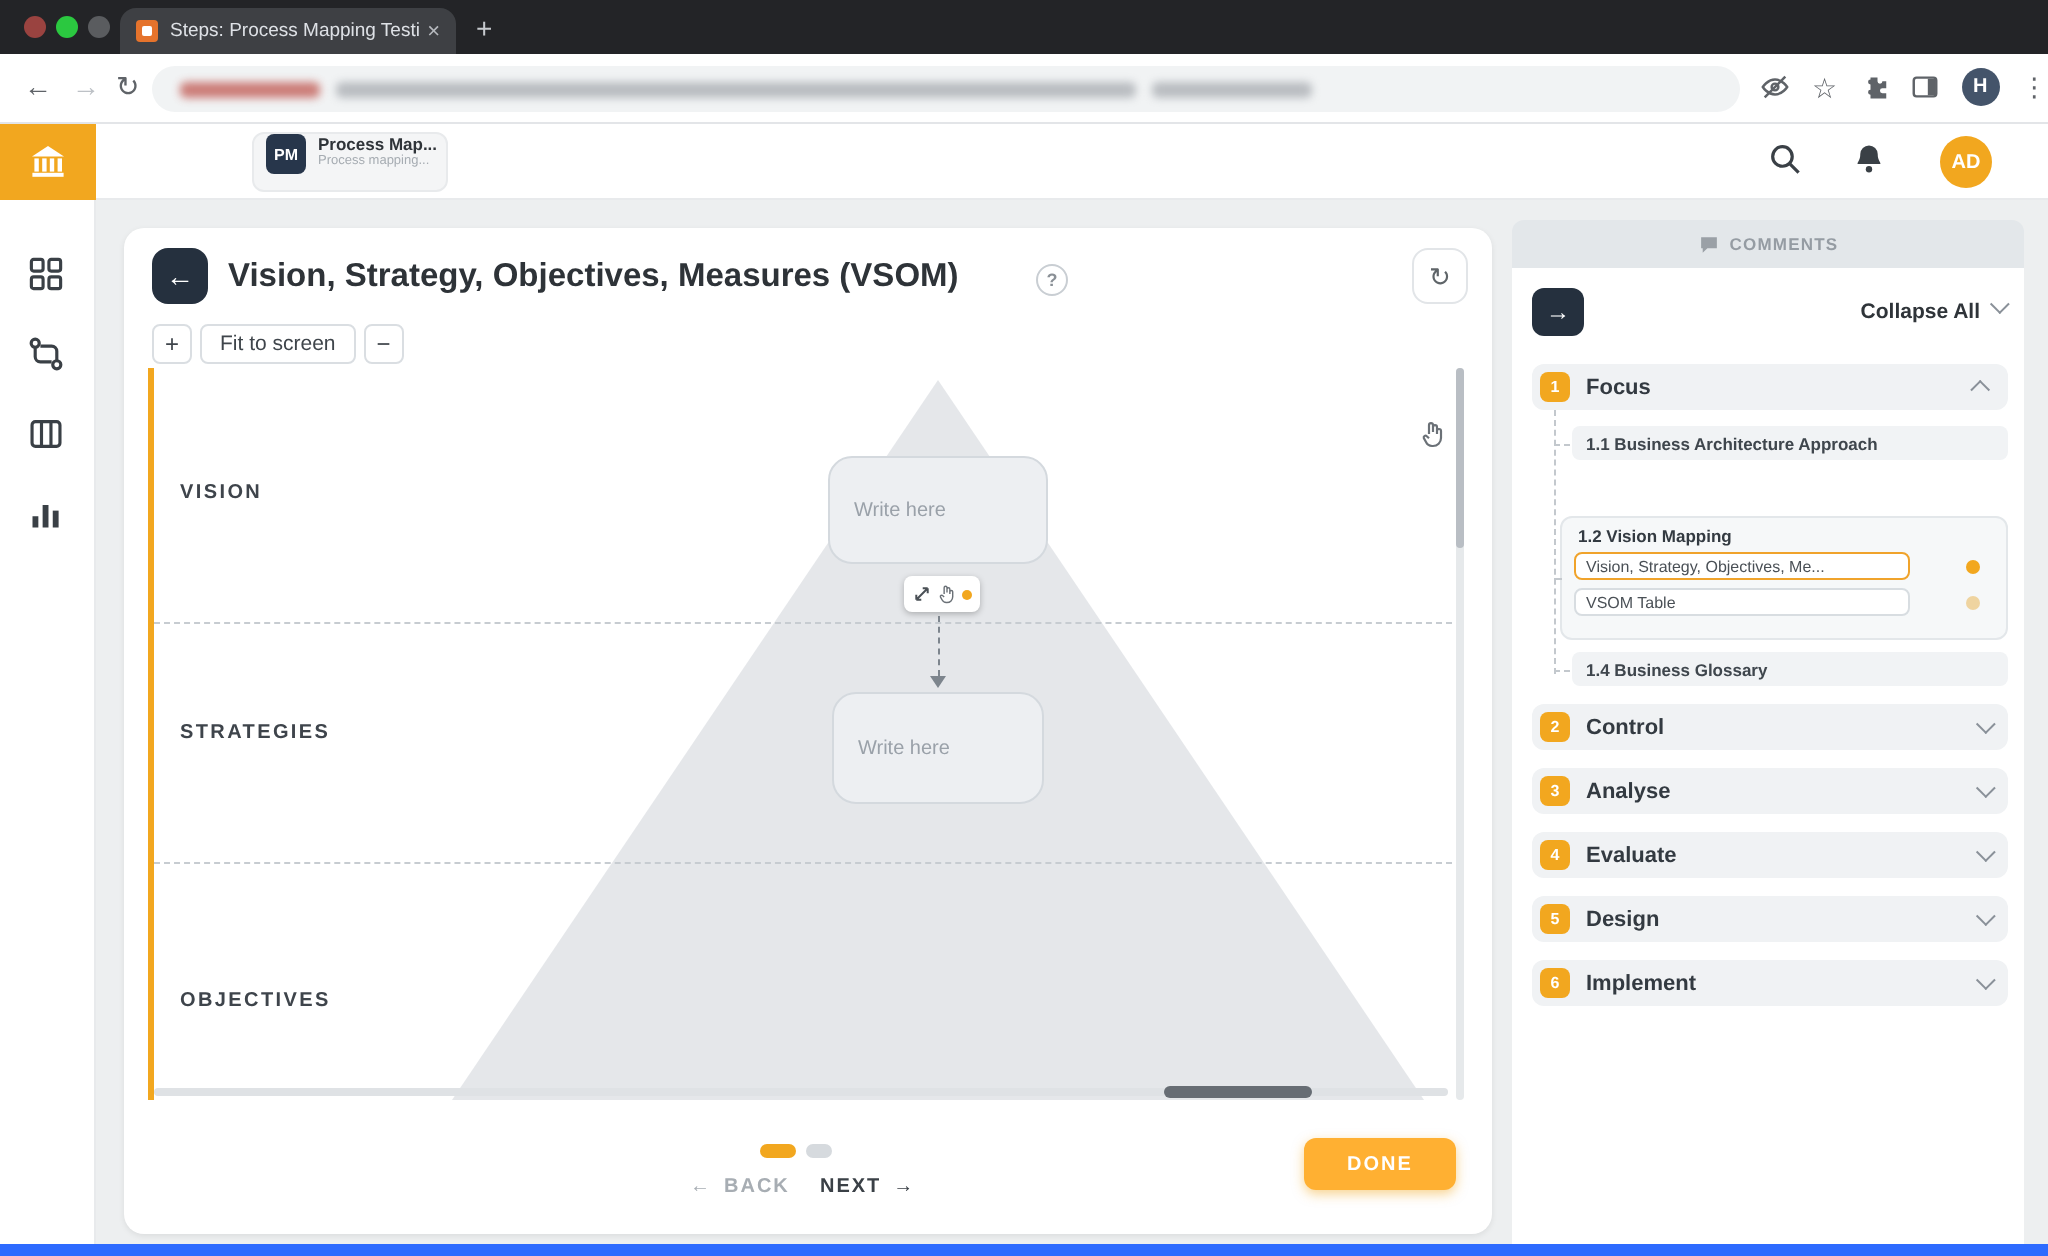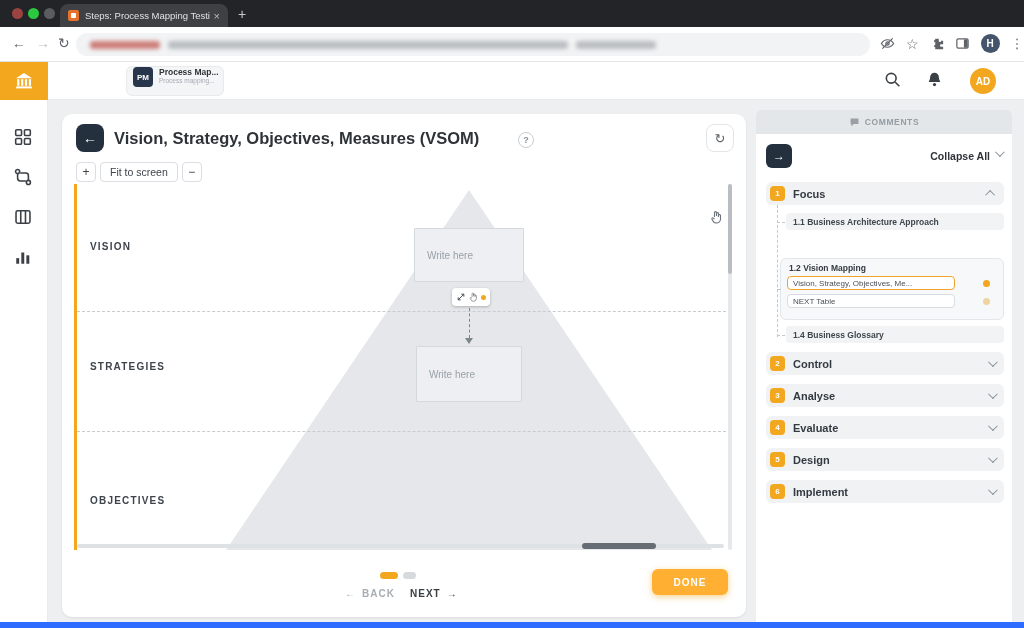--- a/index.html
+++ b/index.html
@@ -48,21 +48,21 @@
   .zoombar{position:absolute;left:14px;top:48px;display:flex;gap:4px;align-items:center;}
   .zseg{border:1px solid #dadee2;border-radius:4px;background:#fff;color:#3f454b;display:flex;align-items:center;justify-content:center;}
   .zbtn{width:18px;height:18px;font-size:12px;}
   .zlabel{height:18px;padding:0 9px;font-size:10.5px;}
 
   .canvas{position:absolute;left:12px;top:70px;width:658px;height:366px;overflow:hidden;}
   .vline{position:absolute;left:0;top:0;width:3px;height:366px;background:#f2a71f;}
   .rowlabel{position:absolute;left:16px;font-size:10px;font-weight:bold;letter-spacing:1.2px;color:#3e444b;}
   .dash{position:absolute;left:3px;right:6px;border-top:1px dashed #c7ccd1;}
   .pyramid{position:absolute;left:152px;top:6px;width:486px;height:360px;background:#e3e5e8;clip-path:polygon(50% 0,0 100%,100% 100%);opacity:.92;}
-  .wbox{position:absolute;background:#edeff2;border:1px solid #d4d9de;border-radius:1px;color:#9aa1a9;font-size:10px;display:flex;align-items:center;padding-left:12px;box-sizing:border-box;}
+  .wbox{position:absolute;background:#edeff2;border:1px solid #d4d9de;border-radius:12px;color:#9aa1a9;font-size:10px;display:flex;align-items:center;padding-left:12px;box-sizing:border-box;}
   .chip{position:absolute;left:378px;top:104px;width:38px;height:18px;background:#fff;border-radius:4px;box-shadow:0 1px 3px rgba(0,0,0,.25);display:flex;align-items:center;justify-content:center;gap:3px;}
   .chip .odot{width:5px;height:5px;border-radius:50%;background:#f2a71f;}
   .connector{position:absolute;left:395px;top:124px;height:30px;border-left:1.5px dashed #7d858d;}
   .connarrow{position:absolute;left:391px;top:154px;width:0;height:0;border-left:4.5px solid transparent;border-right:4.5px solid transparent;border-top:6px solid #7d858d;}
   .vtrack{position:absolute;right:0;top:0;width:4px;height:366px;background:#e6e9eb;border-radius:2px;}
   .vthumb{position:absolute;right:0;top:0;width:4px;height:90px;background:#b9bec4;border-radius:2px;}
   .htrack{position:absolute;left:3px;bottom:2px;right:8px;height:4px;background:#dfe2e5;border-radius:2px;}
   .hthumb{position:absolute;left:508px;bottom:1px;width:74px;height:6px;background:#676d74;border-radius:3px;}
   .cursoric{position:absolute;left:636px;top:26px;}
 
@@ -312,21 +312,21 @@
       <div class="steprow" style="top:48px;">
         <span class="badge">1</span>
         <span class="steplabel">Focus</span>
         <i class="chev up"></i>
       </div>
       <div class="childitem" style="top:79px;">1.1 Business Architecture Approach</div>
 
       <div class="group12">
         <div class="glabel">1.2 Vision Mapping</div>
         <div class="gfield gf1">Vision, Strategy, Objectives, Me...</div>
-        <div class="gfield gf2">NEXT Table</div>
+        <div class="gfield gf2">VSOM Table</div>
         <span class="fdot fd1"></span>
         <span class="fdot fd2"></span>
       </div>
 
       <div class="childitem" style="top:192px;">1.4 Business Glossary</div>
 
       <div class="steprow" style="top:218px;">
         <span class="badge">2</span>
         <span class="steplabel">Control</span>
         <i class="chev down"></i>

